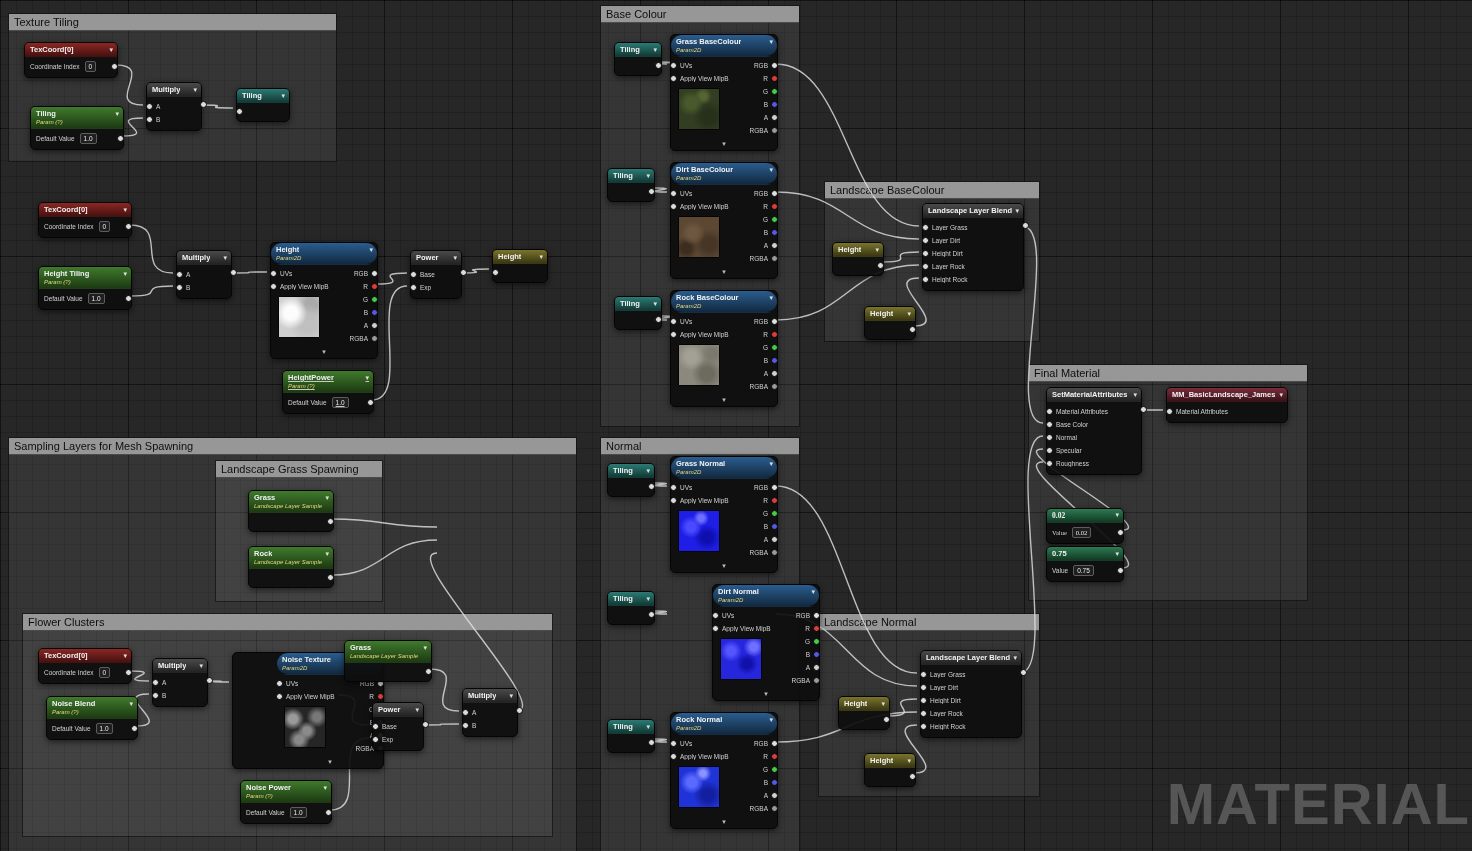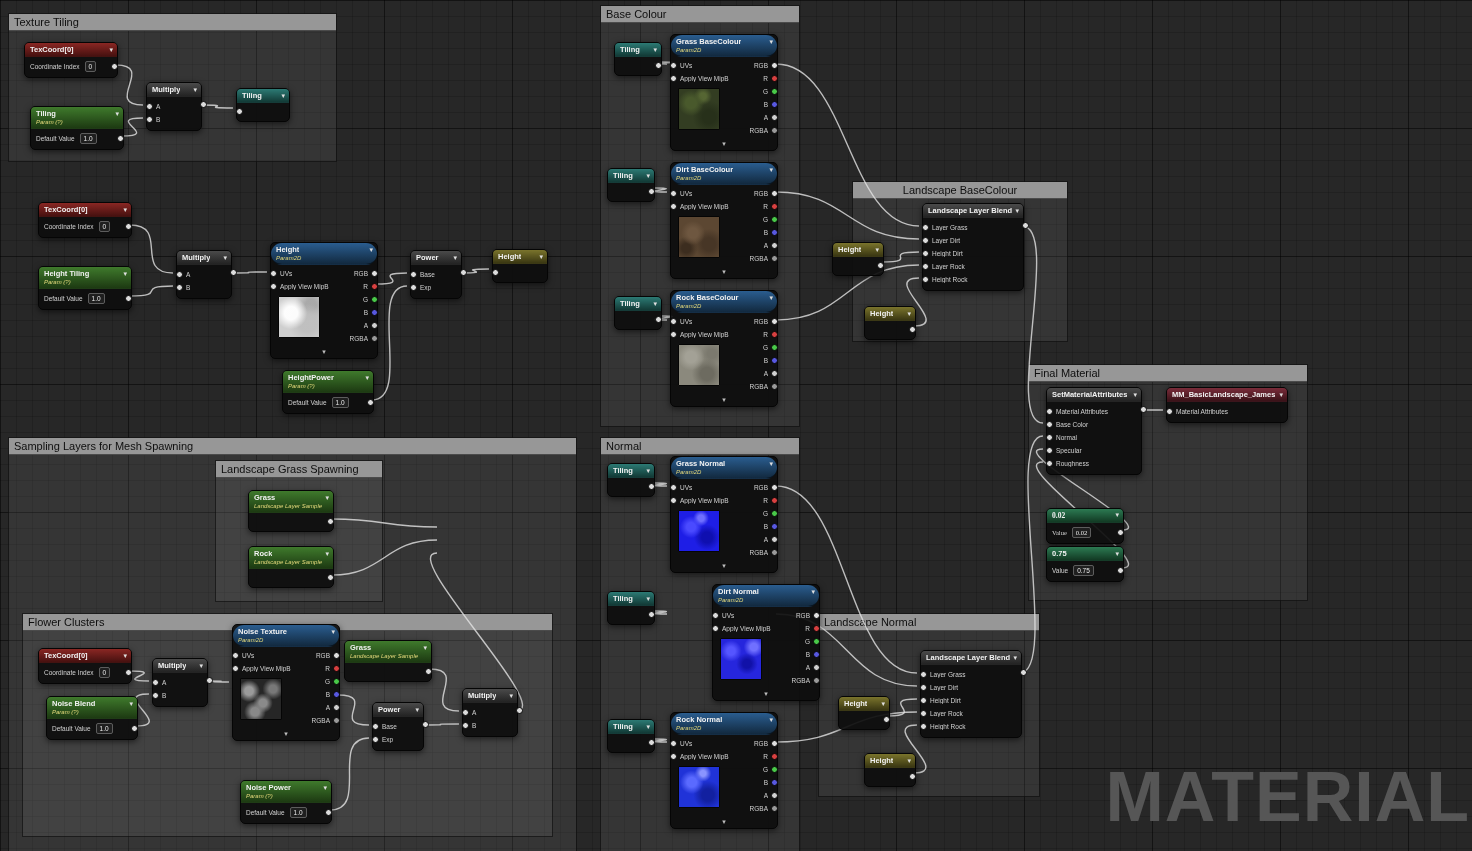--- a/index.html
+++ b/index.html
@@ -9,21 +9,21 @@
     background-image:
       linear-gradient(rgba(0,0,0,.42) 1px, transparent 1px),
       linear-gradient(90deg, rgba(0,0,0,.42) 1px, transparent 1px),
       linear-gradient(rgba(0,0,0,.14) 1px, transparent 1px),
       linear-gradient(90deg, rgba(0,0,0,.14) 1px, transparent 1px);
     background-size:128px 128px,128px 128px,16px 16px,16px 16px;
     font-family:"Liberation Sans",sans-serif;
   }
   .watermark{
     position:absolute;right:2px;bottom:14px;z-index:0;
-    font-size:70px;font-weight:bold;color:#565656;letter-spacing:1px;
+    font-size:58px;font-weight:bold;color:#565656;letter-spacing:1px;
     font-family:"Liberation Sans",sans-serif;white-space:nowrap;
   }
   
   .comment{position:absolute;z-index:1;background:rgba(158,158,158,.13);border:1px solid rgba(8,8,8,.65);}
   .ctitle{
     background:#979797;color:#0e0e0e;font-size:11px;line-height:16px;height:16px;
     padding:0 5px;white-space:nowrap;overflow:hidden;border-bottom:1px solid rgba(0,0,0,.5);
   }
   
   .wires{position:absolute;left:0;top:0;z-index:2;pointer-events:none;}
@@ -116,21 +116,21 @@
     </div>
     <div class="comment" style="left: 22px; top: 613px; width: 529px; height: 222px;">
       <div class="ctitle">Flower Clusters</div>
     </div>
     <div class="comment" style="left: 600px; top: 5px; width: 198px; height: 420px;">
       <div class="ctitle">Base Colour</div>
     </div>
     <div class="comment" style="left: 600px; top: 437px; width: 198px; height: 414px;">
       <div class="ctitle">Normal</div>
     </div>
-    <div class="comment" style="left: 852px; top: 181px; width: 214px; height: 159px; text-align: center;">
+    <div class="comment" style="left: 824px; top: 181px; width: 214px; height: 159px;">
       <div class="ctitle">Landscape BaseColour</div>
     </div>
     <div class="comment" style="left: 1028px; top: 364px; width: 278px; height: 235px;">
       <div class="ctitle">Final Material</div>
     </div>
     <div class="comment" style="left: 818px; top: 613px; width: 220px; height: 182px;">
       <div class="ctitle">Landscape Normal</div>
     </div>
     <svg class="wires" width="1472" height="851">
       <path d="M 116 65 C 156 65, 103 105, 143 105"></path>
@@ -361,21 +361,21 @@
           <span class="ntitle">Height</span>
           <span class="chev">▾</span>
         </div>
       </div>
       <div class="nbody-sm">
         <div class="row">
           <span class="pin pin-in"></span>
         </div>
       </div>
     </div>
-    <div class="node" style="left: 282px; top: 370px; width: 90px;">
+    <div class="node" style="left: 282px; top: 370px; width: 90px; text-decoration: underline;">
       <div class="nhead hc-green">
         <div class="nhrow">
           <span class="ntitle">HeightPower</span>
           <span class="chev">▾</span>
         </div>
         <div class="nsub">Param (?)</div>
       </div>
       <div class="nbody">
         <div class="row">
           <span class="plabel">Default Value</span>
@@ -455,21 +455,21 @@
           <span class="pin pin-in"></span>
           <span class="plabel">A</span>
         </div>
         <div class="row">
           <span class="pin pin-in"></span>
           <span class="plabel">B</span>
         </div>
         <span class="pin pin-out outpin-abs"></span>
       </div>
     </div>
-    <div class="node" style="left: 232px; top: 624px; width: 106px;">
+    <div class="node" style="left: 232px; top: 652px; width: 106px; padding-left: 44px;">
       <div class="nhead hc-blue">
         <div class="nhrow">
           <span class="ntitle">Noise Texture</span>
           <span class="chev">▾</span>
         </div>
         <div class="nsub">Param2D</div>
       </div>
       <div class="tbody">
         <div class="tcol">
           <div class="row">

